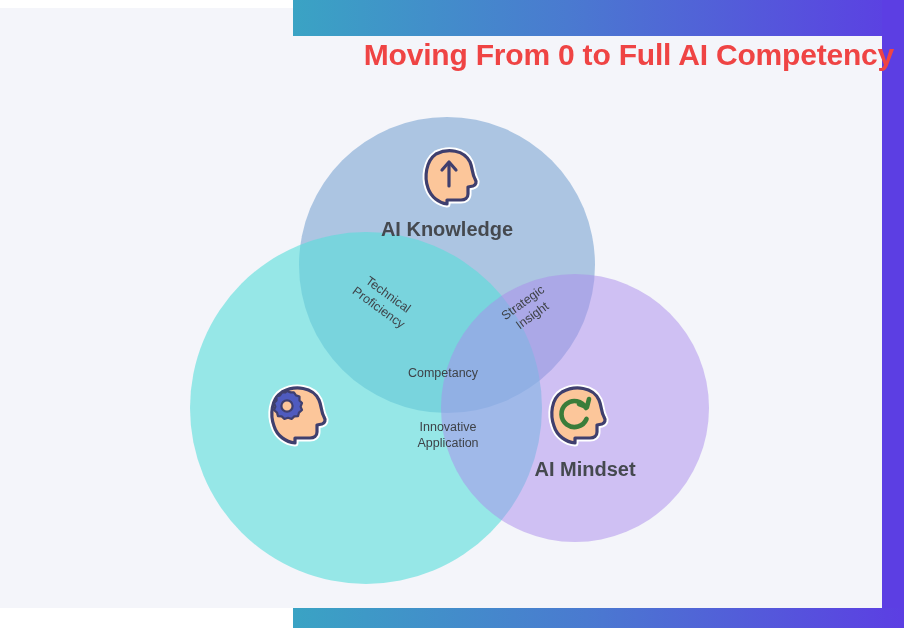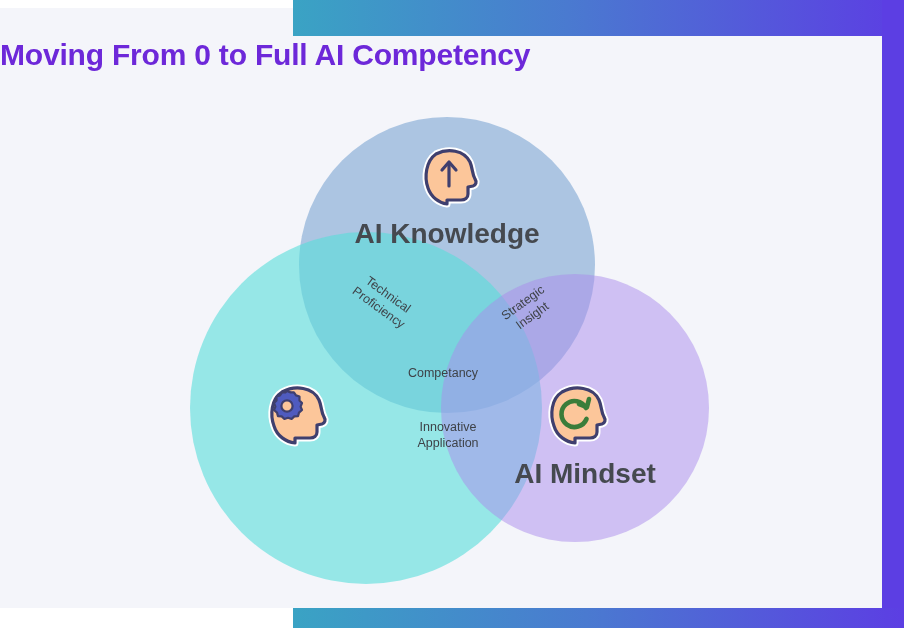--- a/index.html
+++ b/index.html
@@ -50,44 +50,45 @@
     height: 600px;
     background: #f4f5fa;
   }
 
   
   #page-title {
     position: absolute;
     left: 0;
     top: 38px;
     width: 882px;
-    text-align: left;
+    text-align: right;
     font-size: 30px;
     font-weight: bold;
-    color: #6d28d9;
+    color: #ef4444;
     letter-spacing: -0.2px;
+    padding-left: 12px;
   }
 
   
   #venn {
     position: absolute;
     left: 0;
     top: 8px;
     width: 882px;
     height: 600px;
   }
 
   .venn-label {
     position: absolute;
     color: #45494f;
     font-weight: bold;
     white-space: nowrap;
     text-align: center;
   }
-  .circle-label { font-size: 28px; }
+  .circle-label { font-size: 20px; }
   .overlap-label {
     font-size: 12.5px;
     font-weight: normal;
     color: #3e4248;
     line-height: 1.25;
   }
 
   #label-knowledge { left: 347px; top: 210px; width: 200px; }
   #label-skills    { left: 205px; top: 450px; width: 200px; }
   #label-mindset   { left: 485px; top: 450px; width: 200px; text-align: center; }

